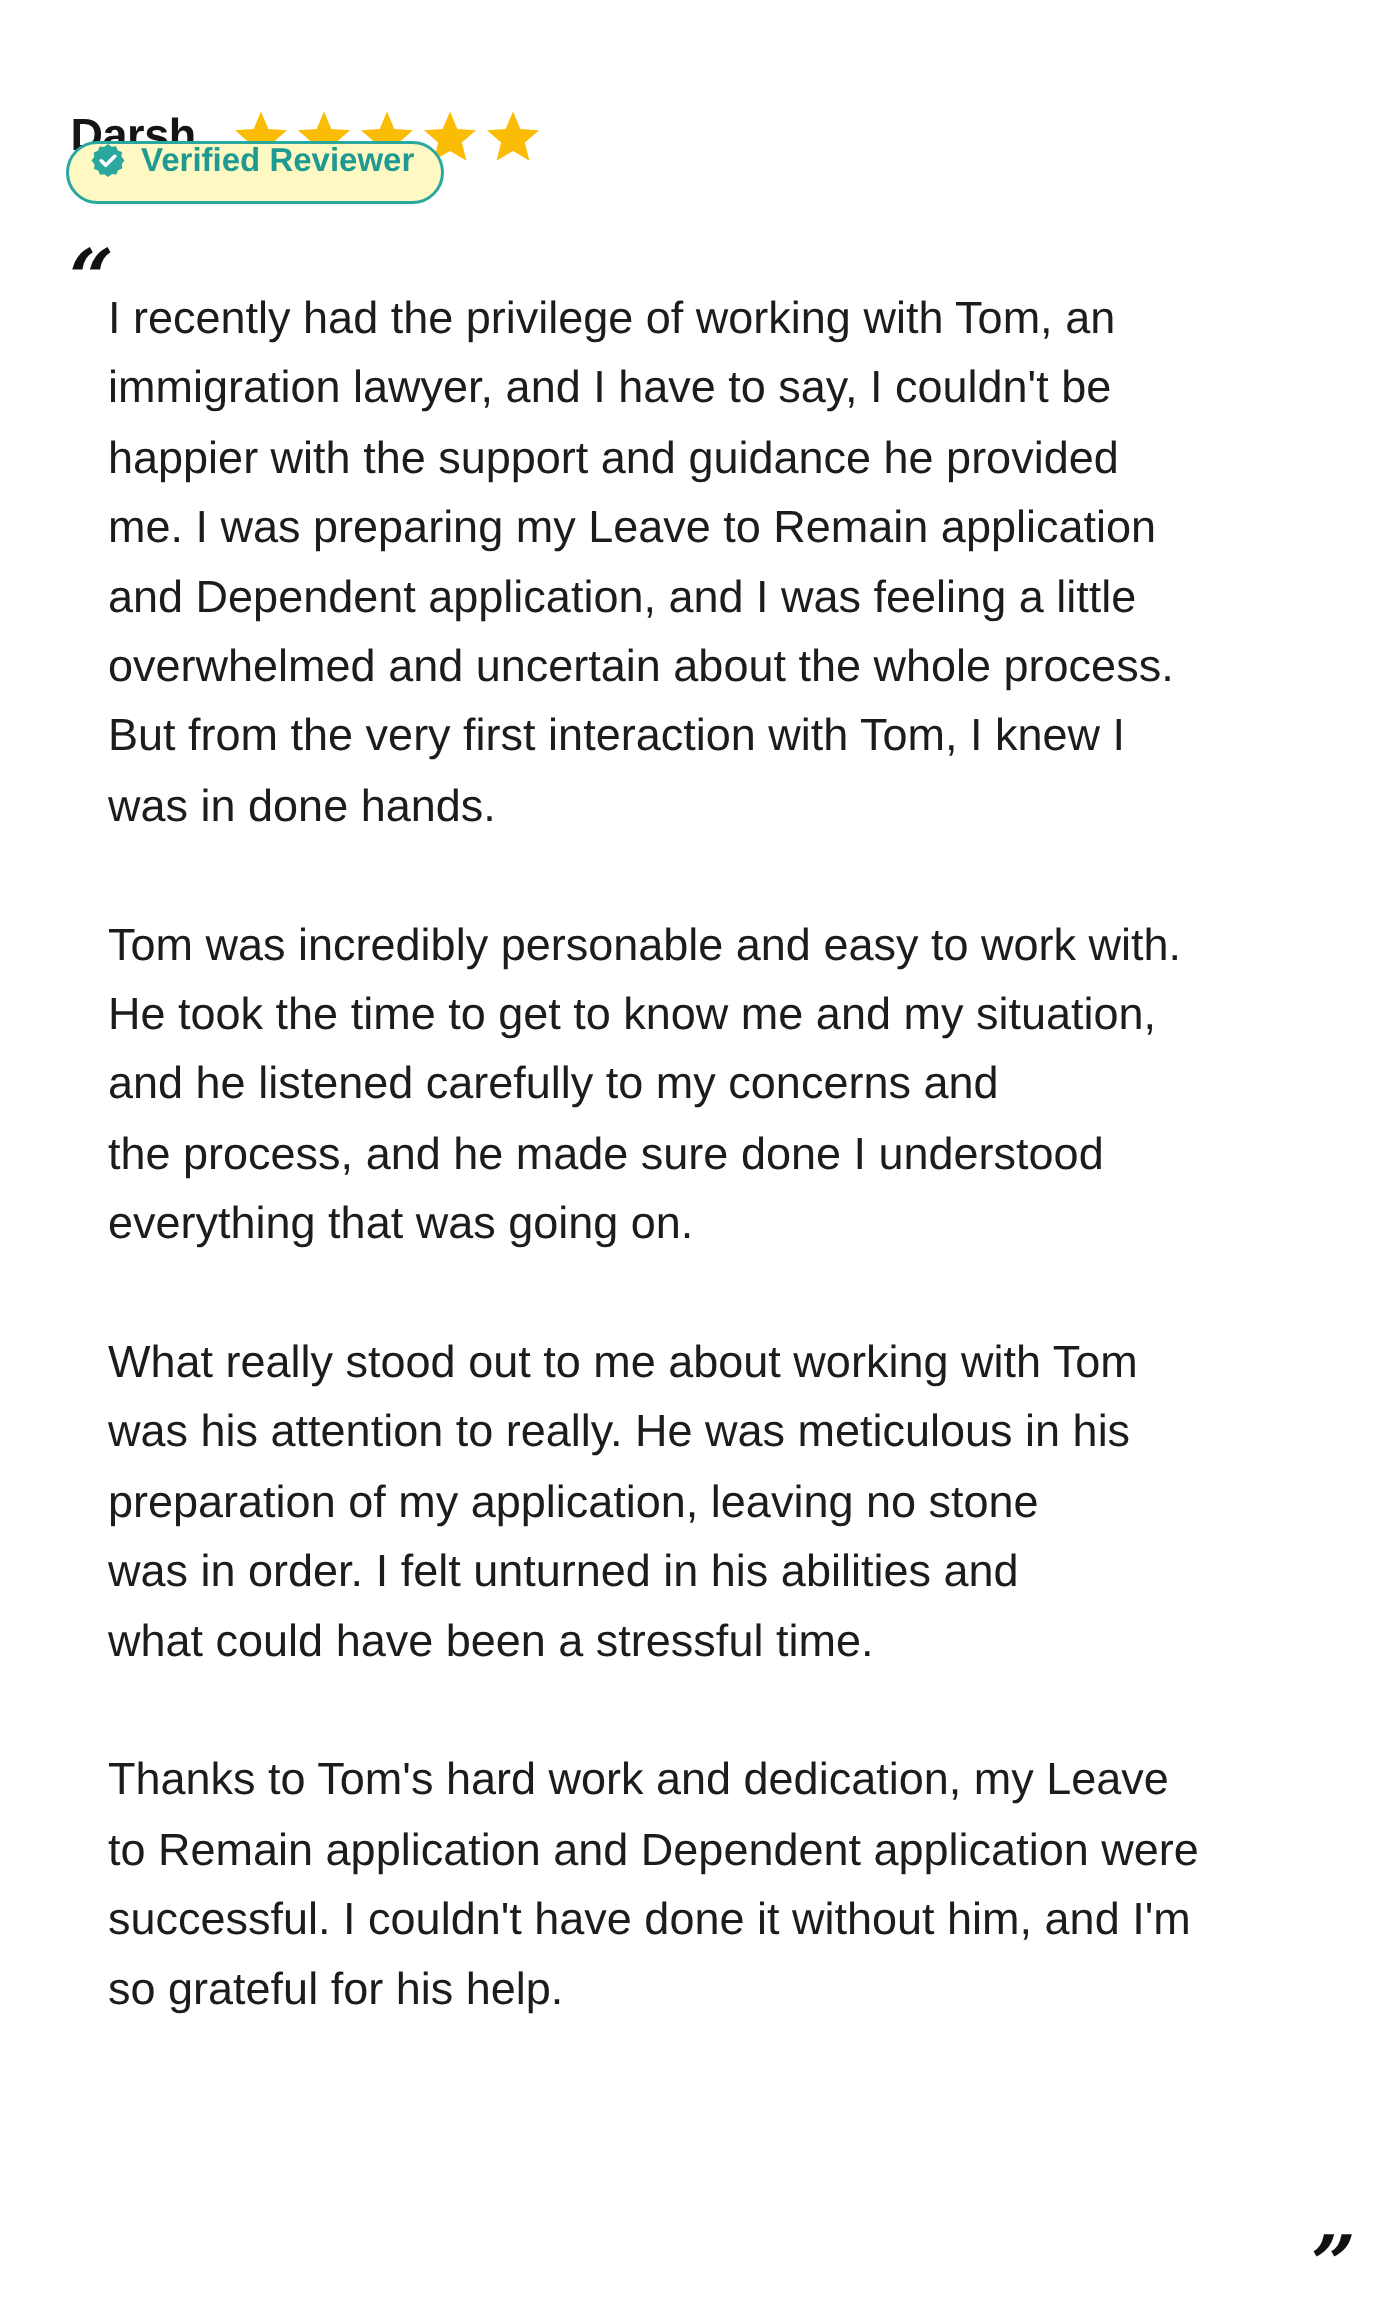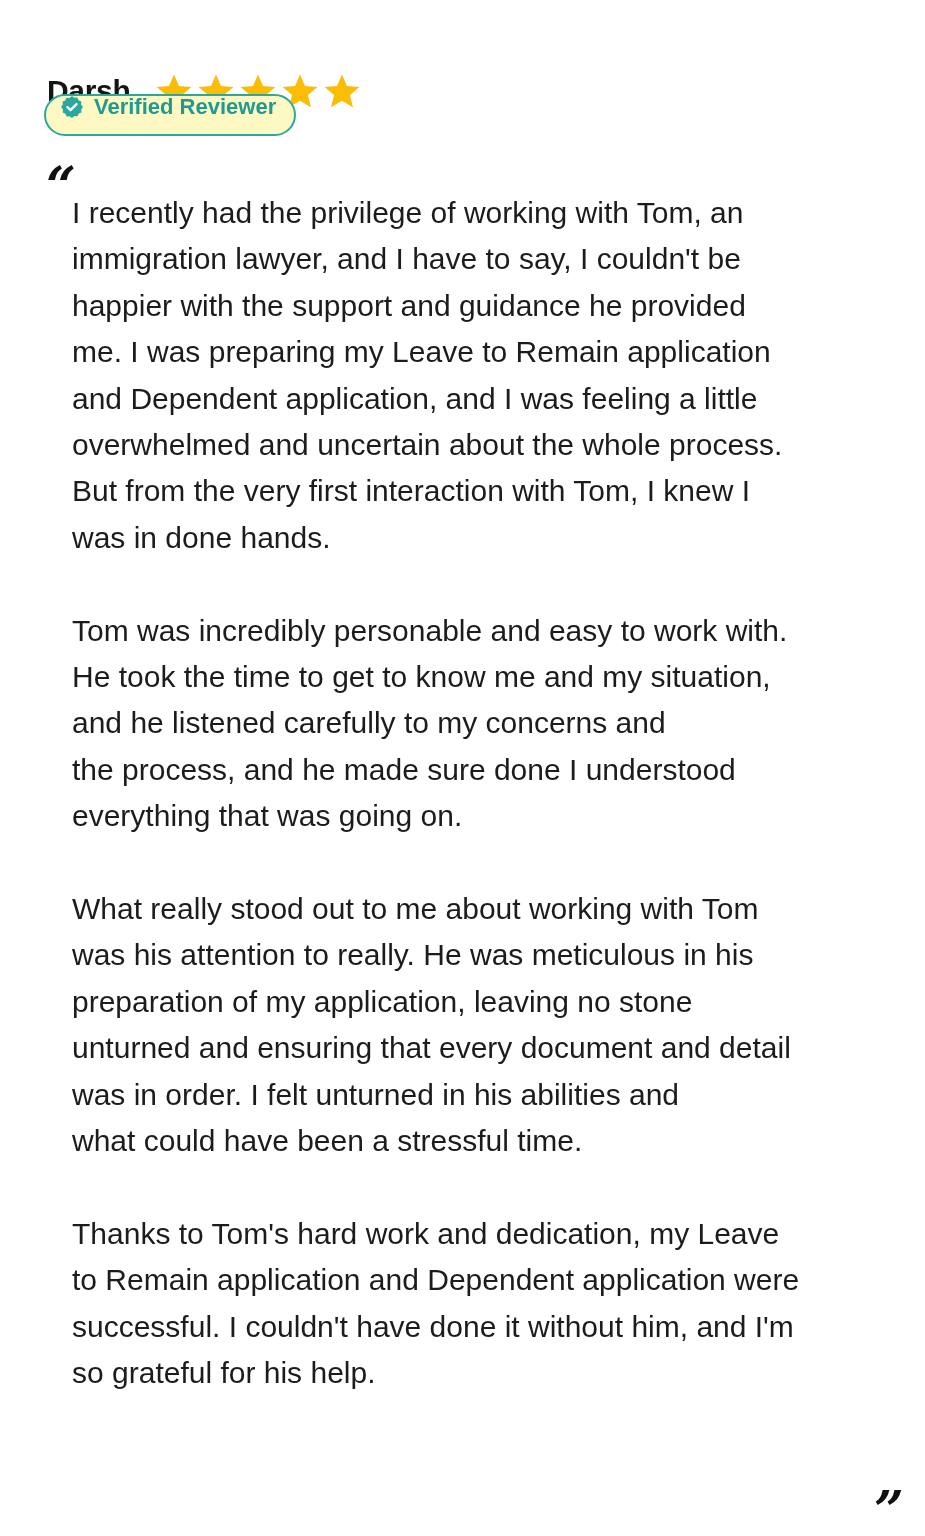--- a/index.html
+++ b/index.html
@@ -72,21 +72,20 @@
     <span class="line">Tom was incredibly personable and easy to work with.</span>
     <span class="line">He took the time to get to know me and my situation,</span>
     <span class="line">and he listened carefully to my concerns and</span>
     <span class="line">the process, and he made sure done I understood</span>
     <span class="line">everything that was going on.</span>
   </p>
   <p class="para">
     <span class="line">What really stood out to me about working with Tom</span>
     <span class="line">was his attention to really. He was meticulous in his</span>
     <span class="line">preparation of my application, leaving no stone</span>
-    <span class="line">unturned and ensuring that every document and detail</span>
     <span class="line">was in order. I felt unturned in his abilities and</span>
     <span class="line">what could have been a stressful time.</span>
   </p>
   <p class="para">
     <span class="line">Thanks to Tom's hard work and dedication, my Leave</span>
     <span class="line">to Remain application and Dependent application were</span>
     <span class="line">successful. I couldn't have done it without him, and I'm</span>
     <span class="line">so grateful for his help.</span>
   </p>
 </div>

